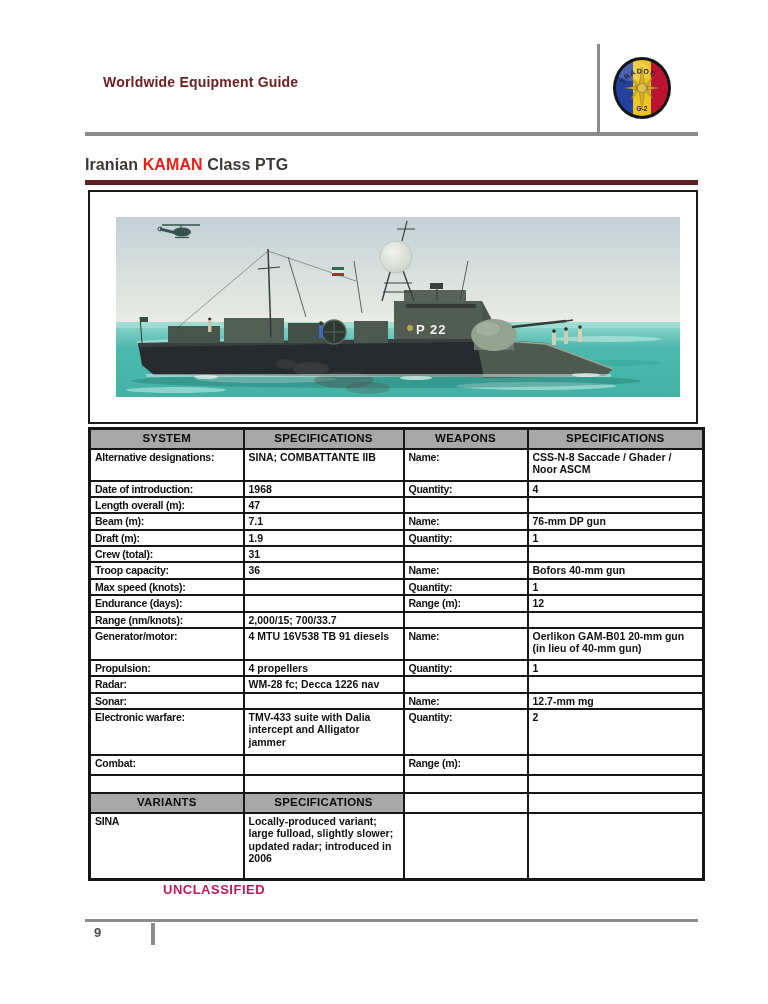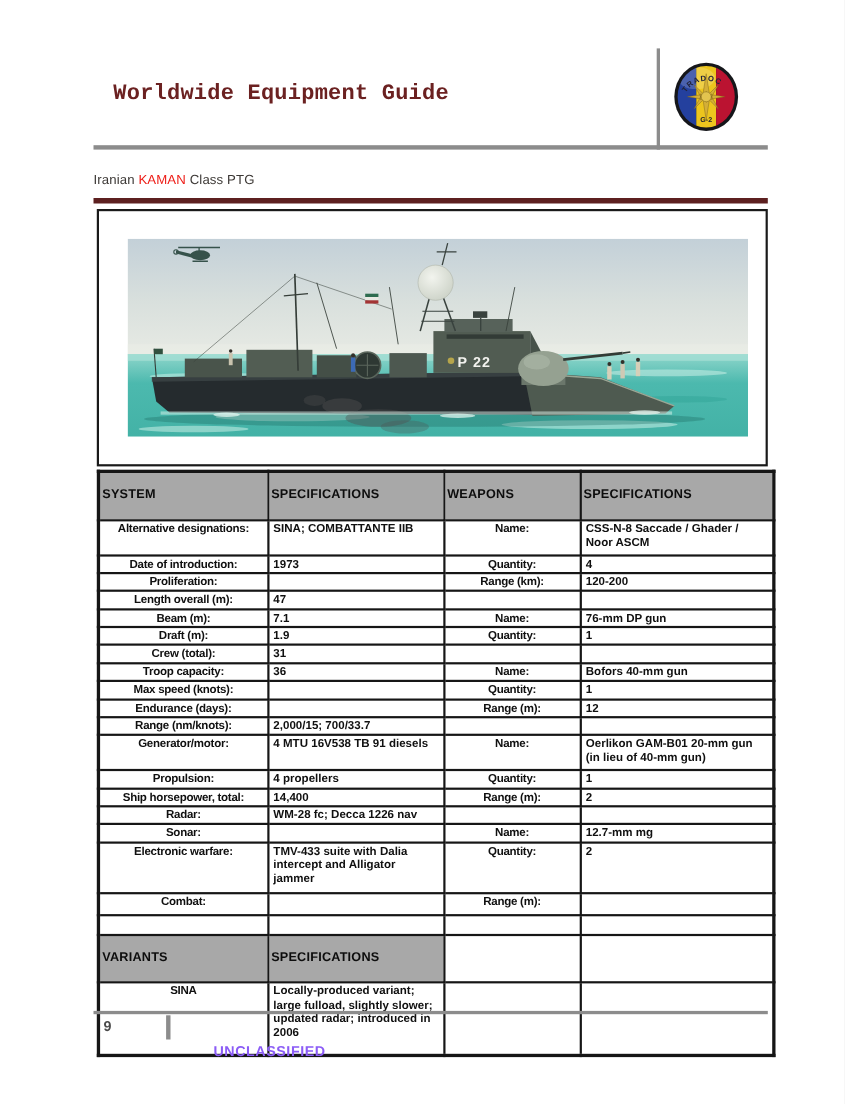--- a/index.html
+++ b/index.html
@@ -2,57 +2,57 @@
 <html><head>
 <meta charset="utf-8">
 <style>
   html,body { margin:0; padding:0; background:#e8e8e8; }
   .page {
     position:relative; width:768px; height:1004px; background:#ffffff;
     font-family:"Liberation Sans", sans-serif; overflow:hidden;
   }
   .wtitle {
     position:absolute; left:103px; top:74px;
-    font-weight:bold; font-size:20px; letter-spacing:.2px; color:#6b2121;font-family:Liberation Mono, monospace;
+    font-weight:bold; font-size:14px; letter-spacing:.2px; color:#6b2121;
   }
   .vline { position:absolute; left:597px; top:44px; width:3px; height:92px; background:#8c8c8c; }
   .hline { position:absolute; left:85px; top:132px; width:613px; height:4px; background:#8c8c8c; }
   .logo { position:absolute; left:611px; top:55px; }
   .doc-title {
     position:absolute; left:85px; top:156px;
-    font-weight:normal; font-size:12px; color:#3c3835; letter-spacing:.1px;
+    font-weight:bold; font-size:16px; color:#3c3835; letter-spacing:.1px;
   }
   .doc-title .em { color:#ee1c16; }
   .title-rule { position:absolute; left:85px; top:180px; width:613px; height:5px; background:#5d2020; }
 
   .photo-box {
     position:absolute; left:88px; top:190px; width:610px; height:234px;
     background:#fff; border:2px solid #1a1a1a; box-sizing:border-box;
   }
   .photo { position:absolute; left:26px; top:25px; width:564px; height:180px; display:block; }
 
   .spec-table { position:absolute; left:88px; top:427px; }
   table.spec {
     border-collapse:collapse; table-layout:fixed; width:614px;
     font-family:"Liberation Sans", sans-serif; font-weight:bold;
     font-size:10.5px; line-height:1.18; color:#101010;
     border:3px solid #161616;
   }
   table.spec td, table.spec th { border:2px solid #161616; padding:1px 4px; vertical-align:top; overflow:hidden; }
   table.spec th {
-    background:#a8a8a8; color:#0d0d0d; text-align:left;
-    font-size:11.5px; padding:14px 2px; letter-spacing:.2px;
-  }
-  td.lbl { white-space:nowrap; letter-spacing:-0.25px;text-align:center; }
+    background:#a8a8a8; color:#0d0d0d; text-align:center;
+    font-size:11.5px; padding:2px 2px; letter-spacing:.2px;
+  }
+  td.lbl { white-space:nowrap; letter-spacing:-0.25px; }
   td.vbottom { vertical-align:bottom; }
 
   .footer-line { position:absolute; left:85px; top:919px; width:613px; height:3px; background:#8c8c8c; }
   .page-num { position:absolute; left:94px; top:925px; font-weight:bold; font-size:13px; color:#4a4a4a; }
   .footer-bar { position:absolute; left:151px; top:923px; width:4px; height:22px; background:#8c8c8c; }
-  .classification { position:absolute; left:163px; top:948px; font-weight:bold; font-size:13px; color:#8b5cf6; letter-spacing:.5px;margin-left:31px; }
+  .classification { position:absolute; left:163px; top:882px; font-weight:bold; font-size:13px; color:#be185d; letter-spacing:.5px; }
 </style>
 </head>
 <body>
 
 <div class="page">
 
   <div class="wtitle">Worldwide Equipment Guide</div>
   <div class="vline"></div>
   <div class="hline"></div>
 
@@ -246,29 +246,23 @@
       </thead>
       <tbody>
           <tr style="height: 32px;">
             <td class="lbl">Alternative designations:</td>
             <td class="vbottom">SINA; COMBATTANTE IIB</td>
             <td class="lbl">Name:</td>
             <td>CSS-N-8 Saccade / Ghader / Noor ASCM</td>
           </tr>
           <tr style="height: 15px;">
             <td class="lbl">Date of introduction:</td>
-            <td>1973</td>
+            <td>1968</td>
             <td class="lbl">Quantity:</td>
             <td>4</td>
-          </tr>
-          <tr style="height: 15px;">
-            <td class="lbl">Proliferation:</td>
-            <td></td>
-            <td class="lbl">Range (km):</td>
-            <td>120-200</td>
           </tr>
           <tr style="height: 15px;">
             <td class="lbl">Length overall (m):</td>
             <td>47</td>
             <td></td>
             <td></td>
           </tr>
           <tr style="height: 15px; margin-top: 21px;">
             <td class="lbl">Beam (m):</td>
             <td>7.1</td>
@@ -315,26 +309,20 @@
             <td class="lbl">Generator/motor:</td>
             <td class="vbottom">4 MTU 16V538 TB 91 diesels</td>
             <td class="lbl">Name:</td>
             <td>Oerlikon GAM-B01 20-mm gun (in lieu of 40-mm gun)</td>
           </tr>
           <tr style="height: 15px;">
             <td class="lbl">Propulsion:</td>
             <td>4 propellers</td>
             <td class="lbl">Quantity:</td>
             <td>1</td>
-          </tr>
-          <tr style="height: 15px;">
-            <td class="lbl">Ship horsepower, total:</td>
-            <td>14,400</td>
-            <td class="lbl">Range (m):</td>
-            <td>2</td>
           </tr>
           <tr style="height: 15px;">
             <td class="lbl">Radar:</td>
             <td>WM-28 fc; Decca 1226 nav</td>
             <td></td>
             <td></td>
           </tr>
           <tr style="height: 15px;">
             <td class="lbl">Sonar:</td>
             <td></td>

